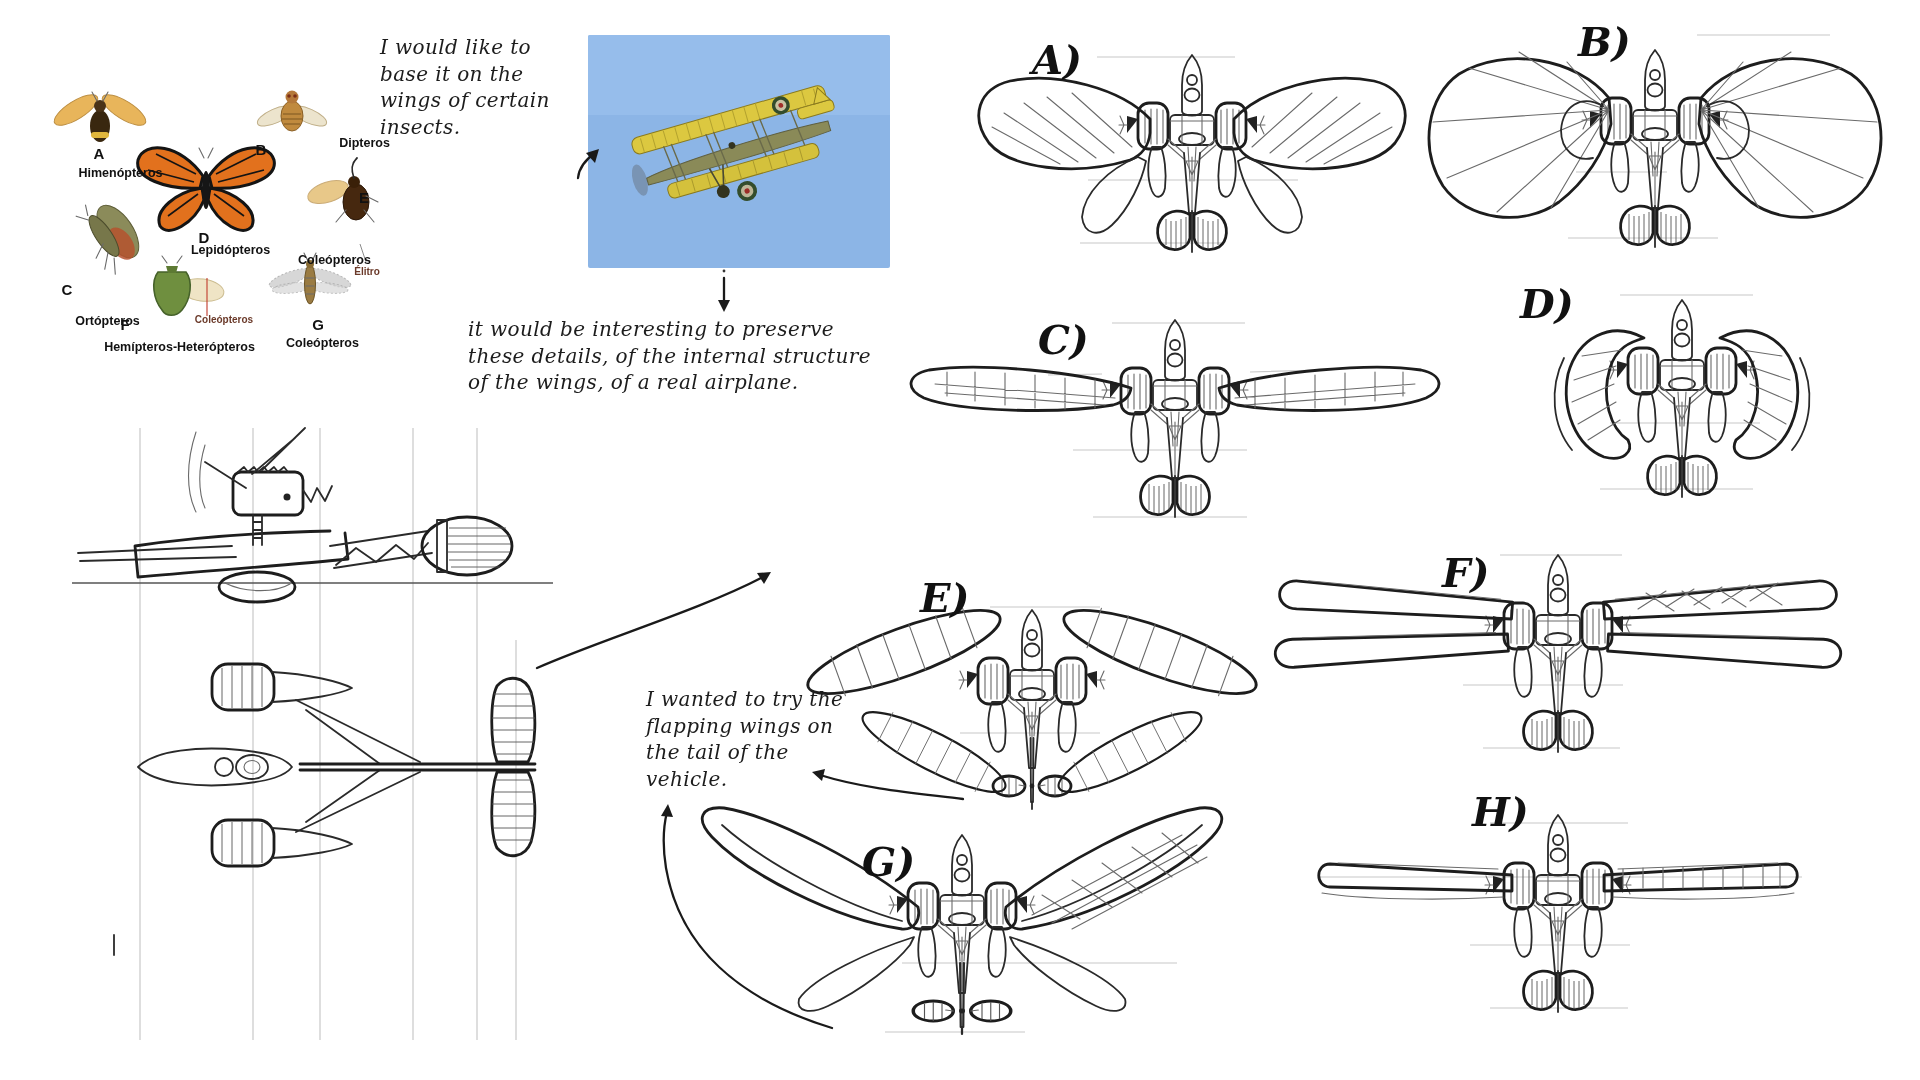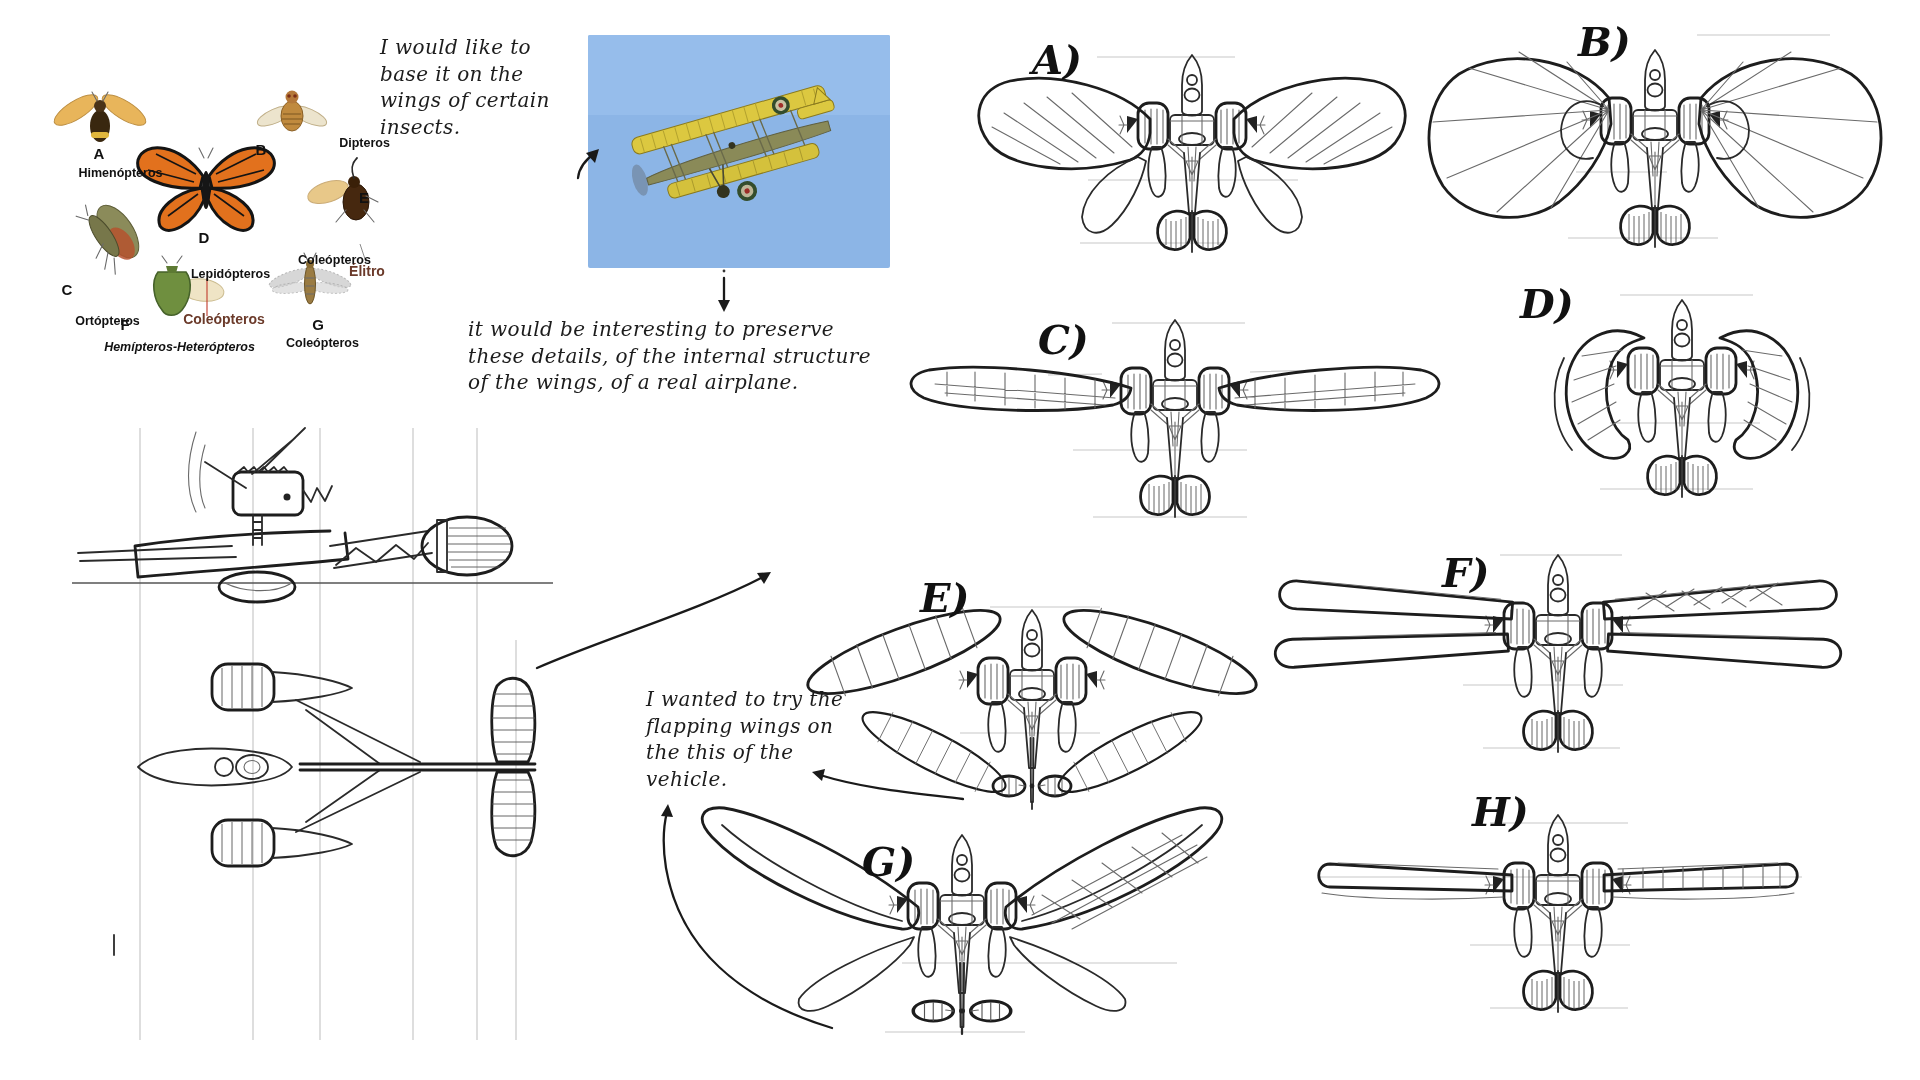--- a/index.html
+++ b/index.html
@@ -14,21 +14,21 @@
   svg .hatch{stroke:#555;fill:none;stroke-width:0.9;}
   svg .guide{stroke:#c8c8c8;fill:none;stroke-width:1.2;}
   svg .arrow{stroke:#1a1a1a;fill:none;stroke-width:2.3;stroke-linecap:round;}
   svg .ah{fill:#1a1a1a;stroke:none;}
   .note{position:absolute;white-space:pre-line;font-family:"DejaVu Serif",serif;
         font-style:italic;color:#1c1c1c;font-size:20px;line-height:1.33;letter-spacing:.4px;}
   .sk-label{position:absolute;font-family:"DejaVu Serif",serif;font-style:italic;font-weight:bold;
         color:#111;font-size:40px;}
   .ins-letter{position:absolute;transform:translate(-50%,-50%);font-weight:bold;font-size:15px;color:#111;}
   .ins-name{position:absolute;transform:translate(-50%,-50%);font-weight:bold;font-size:12.5px;color:#111;white-space:nowrap;padding-left:47px;}
-  .ins-small{position:absolute;transform:translate(-50%,-50%);font-weight:bold;font-size:14px;color:#6b3a2a;white-space:nowrap;}
+  .ins-small{position:absolute;transform:translate(-50%,-50%);font-weight:bold;font-size:10px;color:#6b3a2a;white-space:nowrap;}
 </style>
 </head>
 <body>
 
 <div class="board">
   <div class="panel-border"></div>
 
   <svg class="art" width="1920" height="1080" viewBox="0 0 1920 1080">
     <defs>
       <clipPath id="photoclip">
@@ -344,41 +344,41 @@
 of the wings, of a real airplane.</div>
 
   <div class="note" style="left:380px;top:34px;width:200px;">I would like to
 base it on the
 wings of certain
 insects.</div>
 
 
   <div class="note" style="left:646px;top:686px;width:230px;">I wanted to try the
 flapping wings on
-the this of the
+the tail of the
 vehicle.</div>
 
   <div class="sk-label" style="left:1032px;top:36px;">A)</div>
   <div class="sk-label" style="left:1578px;top:18px;">B)</div>
   <div class="sk-label" style="left:1038px;top:316px;">C)</div>
   <div class="sk-label" style="left:1520px;top:280px;">D)</div>
   <div class="sk-label" style="left:920px;top:574px;">E)</div>
   <div class="sk-label" style="left:1442px;top:549px;">F)</div>
   <div class="sk-label" style="left:862px;top:838px;">G)</div>
   <div class="sk-label" style="left:1472px;top:788px;">H)</div>
 
   <span class="ins-letter" style="left:99px;top:153px;">A</span>
   <span class="ins-name" style="left:97px;top:173px;">Himenópteros</span>
   <span class="ins-letter" style="left:261px;top:149px;">B</span>
   <span class="ins-name" style="left:341px;top:143px;">Dipteros</span>
   <span class="ins-letter" style="left:67px;top:289px;">C</span>
   <span class="ins-name" style="left:84px;top:300px;margin-top:21px;">Ortópteros</span>
   <span class="ins-letter" style="left:204px;top:237px;">D</span>
-  <span class="ins-name" style="left:207px;top:250px;margin-top:24px;">Lepidópteros</span>
+  <span class="ins-name" style="left:207px;top:250px;">Lepidópteros</span>
   <span class="ins-letter" style="left:364px;top:197px;">E</span>
   <span class="ins-name" style="left:283px;top:260px;margin-left:28px;">Coleópteros</span>
   <span class="ins-letter" style="left:125px;top:324px;">F</span>
-  <span class="ins-name" style="left:156px;top:347px;font-style:italic;">Hemípteros-Heterópteros</span>
+  <span class="ins-name" style="left:156px;top:347px;">Hemípteros-Heterópteros</span>
   <span class="ins-letter" style="left:318px;top:324px;">G</span>
   <span class="ins-name" style="left:299px;top:343px;">Coleópteros</span>
   <span class="ins-small" style="left:367px;top:271px;">Élitro</span>
   <span class="ins-small" style="left:224px;top:319px;">Coleópteros</span>
 </div>
 
 </body></html>

